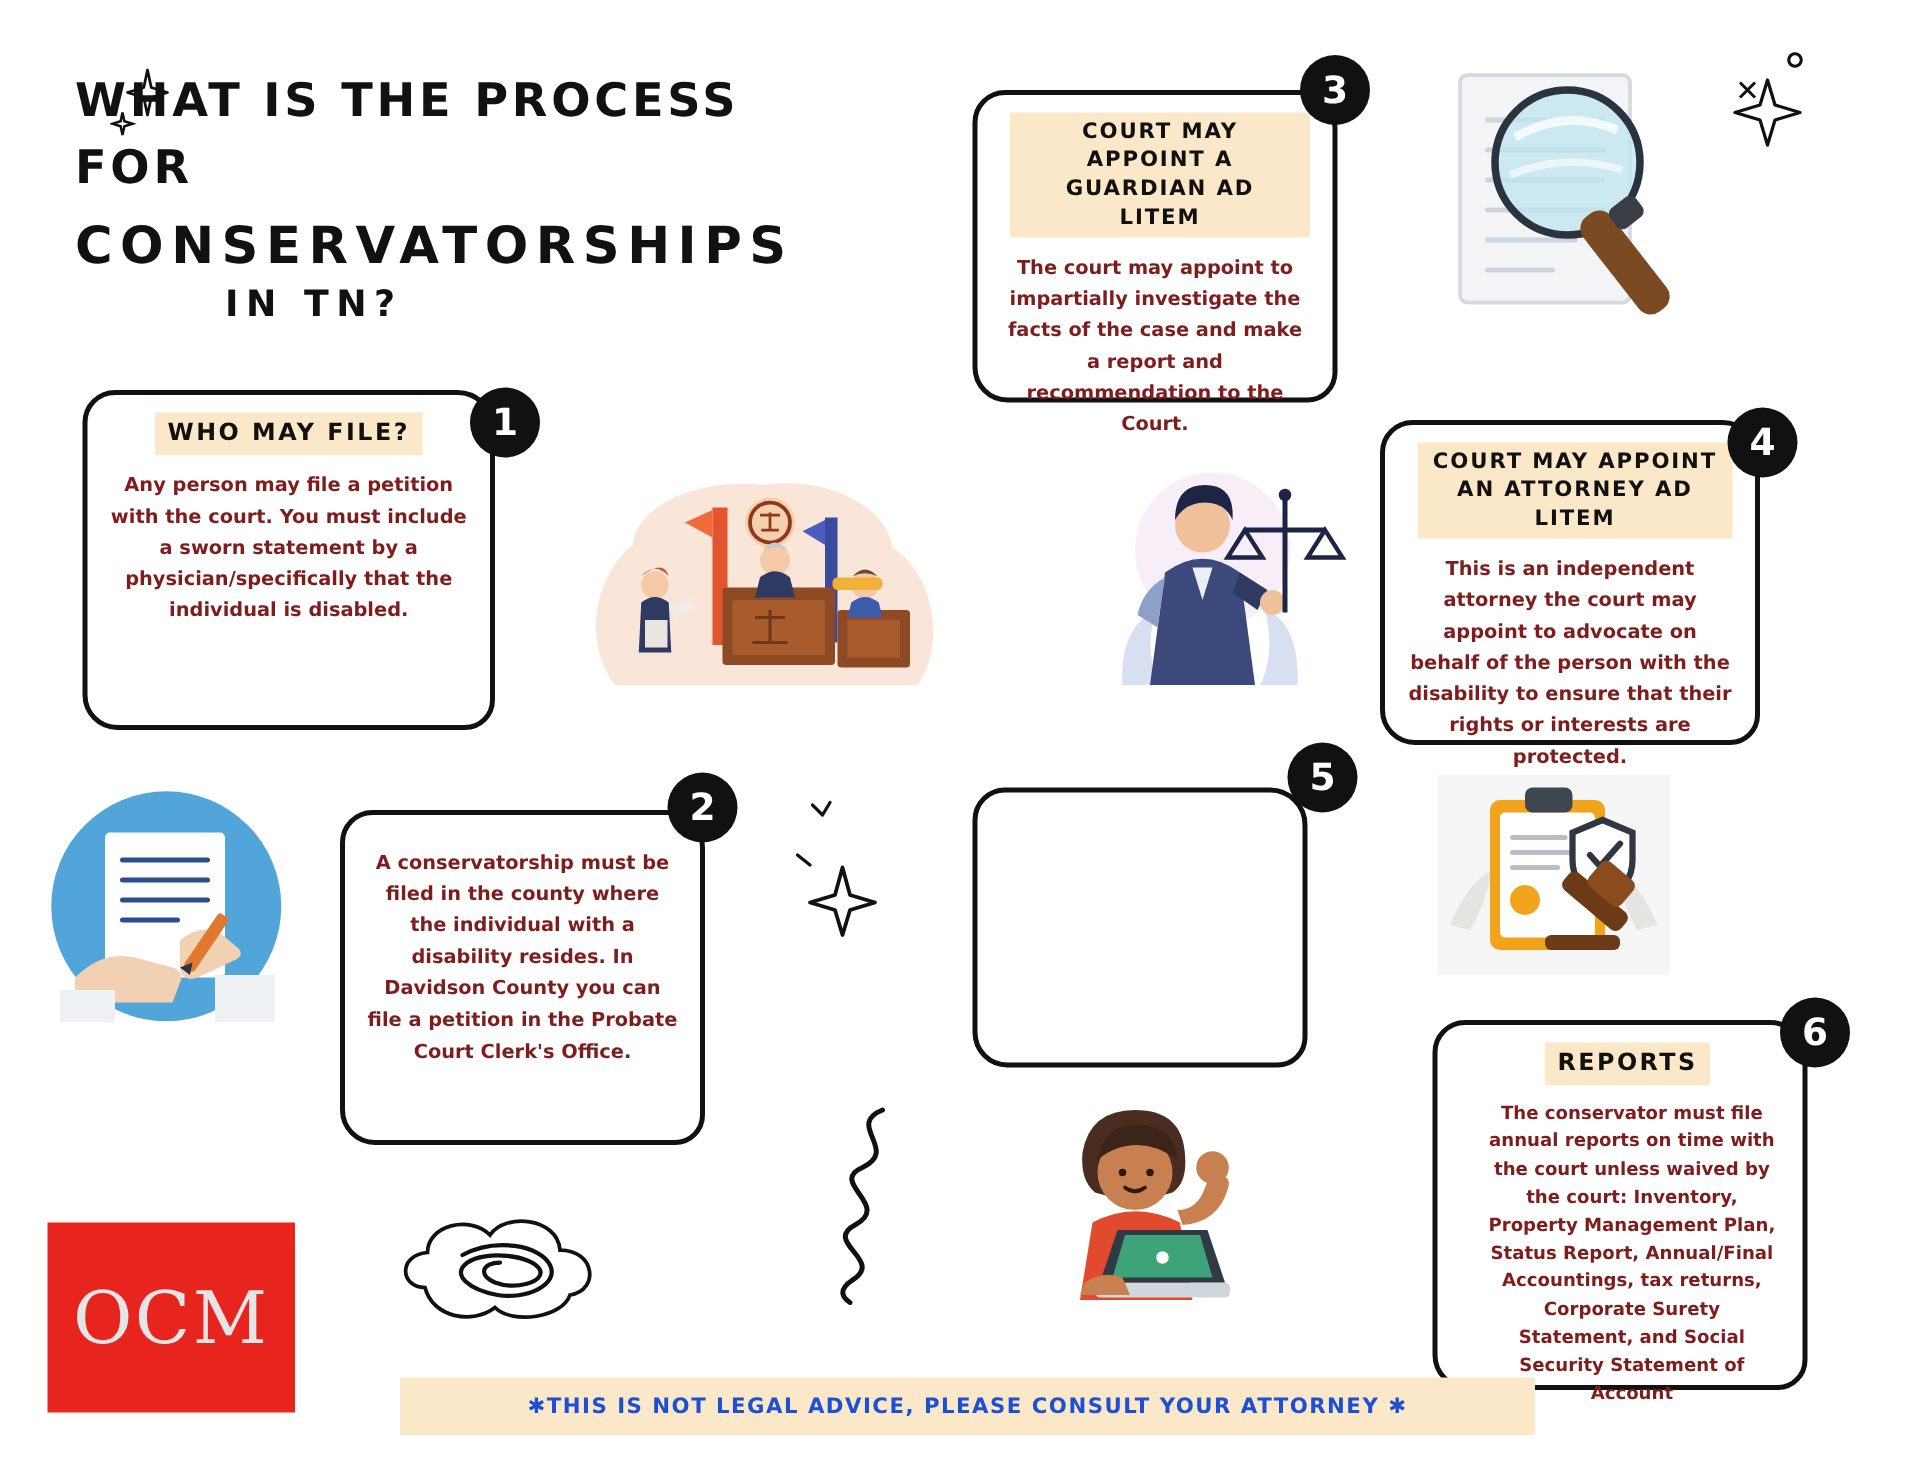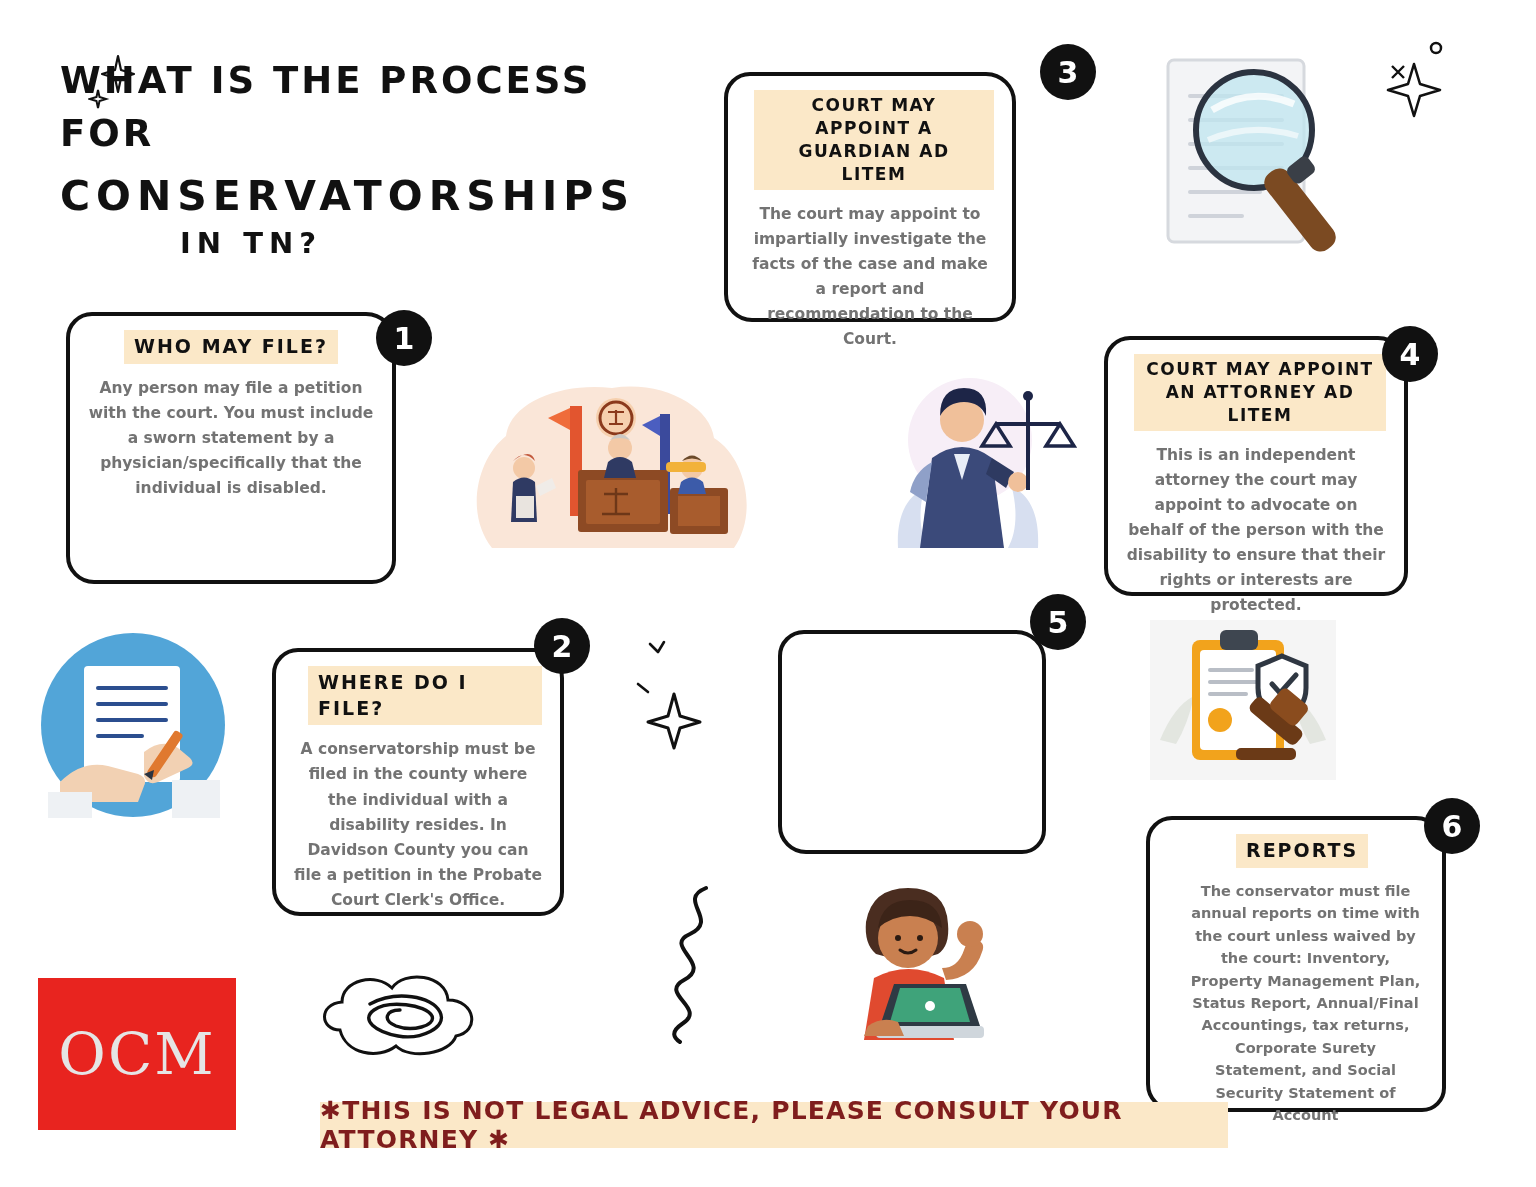--- a/index.html
+++ b/index.html
@@ -72,21 +72,21 @@
   .card-title.small {
     font-size: 17px;
     letter-spacing: 1.5px;
   }
   .card-body {
     margin-top: 12px;
     font-size: 15.5px;
     line-height: 1.62;
     font-weight: bold;
     text-align: center;
-    color: #737373;
+    color: #7f1d1d;
   }
   .badge {
     position: absolute;
     width: 56px;
     height: 56px;
     border-radius: 50%;
     background: #111111;
     color: #ffffff;
     font-weight: bold;
     font-size: 30px;
@@ -98,21 +98,21 @@
 
   
   #card-1 { left: 66px;  top: 312px;  width: 330px;  height: 272px; }
   #card-1 .card-title { margin-left: 36px; }
   #badge-1 { left: 376px; top: 310px; }
 
   #card-2 { left: 272px; top: 648px; width: 292px; height: 268px; }
   #card-2 .card-title { margin-left: 14px; }
   #badge-2 { left: 534px; top: 618px; }
 
-  #card-3 { left: 724px; top: 72px;  width: 292px; height: 250px; }
+  #card-3 { left: 778px; top: 72px;  width: 292px; height: 250px; }
   #card-3 .card-title { margin-left: 8px; text-align: center; }
   #badge-3 { left: 1040px; top: 44px; }
 
   #card-4 { left: 1104px; top: 336px; width: 304px; height: 260px; }
   #card-4 .card-title { margin-left: 8px; text-align: center; }
   #badge-4 { left: 1382px; top: 326px; }
 
   #card-5 { left: 778px; top: 630px; width: 268px; height: 224px; }
   #card-5 .card-title { margin-left: 10px; }
   #badge-5 { left: 1030px; top: 594px; }
@@ -128,24 +128,24 @@
     position: absolute;
     left: 320px;
     top: 1102px;
     width: 908px;
     height: 46px;
     background: #fbe8c8;
     display: flex;
     align-items: center;
     justify-content: center;
     font-weight: bold;
-    font-size: 25px;
+    font-size: 17px;
     letter-spacing: 1.2px;
     text-transform: uppercase;
-    color: #7f1d1d;
+    color: #1d4ed8;
   }
 
   
   #ocm-logo {
     position: absolute;
     left: 38px;
     top: 978px;
     width: 198px;
     height: 152px;
     background: #e8241f;
@@ -360,21 +360,20 @@
   </svg>
 </div>
 
 <div class="card" id="card-1">
   <div class="card-title">Who may file?</div>
   <div class="card-body">Any person may file a petition with the court. You must include a sworn statement by a physician/specifically that the individual is disabled.</div>
 </div>
 <div class="badge" id="badge-1">1</div>
 
 <div class="card" id="card-2">
-  <div class="card-title">Where do I file?</div>
   <div class="card-body">A conservatorship must be filed in the county where the individual with a disability resides. In Davidson County you can file a petition in the Probate Court Clerk's Office.</div>
 </div>
 <div class="badge" id="badge-2">2</div>
 
 <div class="card" id="card-3">
   <div class="card-title small">Court may appoint a guardian ad litem</div>
   <div class="card-body">The court may appoint to impartially investigate the facts of the case and make a report and recommendation to the Court.</div>
 </div>
 <div class="badge" id="badge-3">3</div>
 

